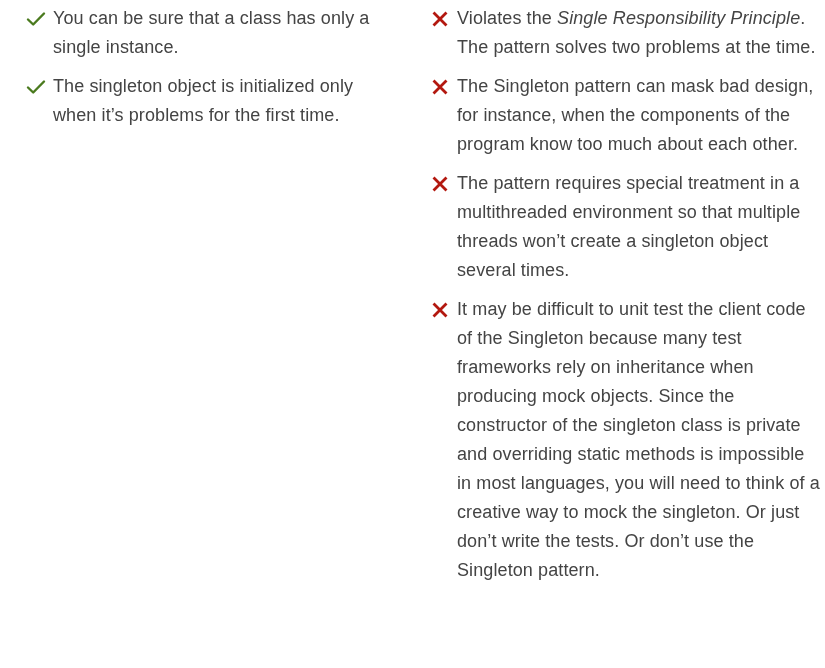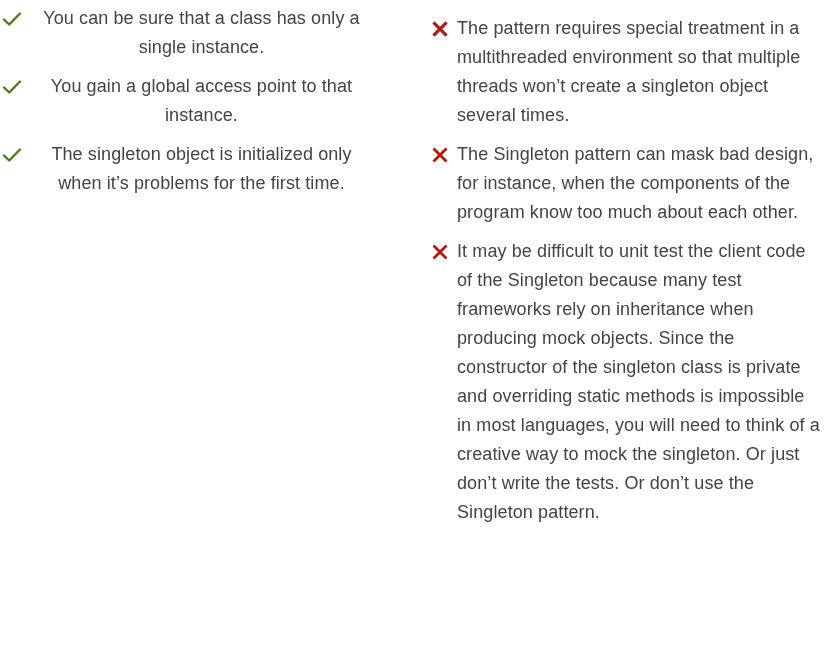--- a/index.html
+++ b/index.html
@@ -16,21 +16,21 @@
     }
     .columns {
       position: relative;
       width: 825px;
       height: 668px;
     }
     .col {
       position: absolute;
       top: 4px;
     }
-    .col-pros { left: 2px; width: 372px; text-align: center; }
+    .col-pros { left: 26px; width: 372px; }
     .col-cons { left: 430px; width: 392px; }
     ul {
       list-style: none;
       margin: 0;
       padding: 0;
     }
     li {
       position: relative;
       padding-left: 27px;
       font-size: 18px;
@@ -63,62 +63,55 @@
             </svg>
         </span>
         <span>You can be sure that a class has only a single instance.</span>
       </li>
       <li>
         <span class="icon">
           <svg width="20" height="20" viewBox="0 0 20 20">
               <path d="M2 10.5 L7.2 15.5 L18 4.5" fill="none" stroke="#4a7a1e" stroke-width="2.4" stroke-linecap="round" stroke-linejoin="round"></path>
             </svg>
         </span>
-        <span>You gain a global access point to that instance.</span>
-      </li>
-      <li>
-        <span class="icon">
-          <svg width="20" height="20" viewBox="0 0 20 20">
-              <path d="M2 10.5 L7.2 15.5 L18 4.5" fill="none" stroke="#4a7a1e" stroke-width="2.4" stroke-linecap="round" stroke-linejoin="round"></path>
-            </svg>
-        </span>
         <span>The singleton object is initialized only when it’s problems for the first time.</span>
       </li>
     </ul>
   </div>
 
   <div class="col col-cons">
     <ul>
       <li>
         <span class="icon">
           <svg width="20" height="20" viewBox="0 0 20 20">
               <path d="M4.5 4.5 L15.5 15.5 M15.5 4.5 L4.5 15.5" fill="none" stroke="#b3180f" stroke-width="2.8" stroke-linecap="square"></path>
             </svg>
         </span>
+        <span><span>Violates the </span><em>Single Responsibility Principle</em><span>. The pattern solves two problems at the time.</span></span>
+      </li>
+      <li>
+        <span class="icon">
+          <svg width="20" height="20" viewBox="0 0 20 20">
+              <path d="M4.5 4.5 L15.5 15.5 M15.5 4.5 L4.5 15.5" fill="none" stroke="#b3180f" stroke-width="2.8" stroke-linecap="square"></path>
+            </svg>
+        </span>
+        <span>The Singleton pattern can mask bad design, for instance, when the components of the program know too much about each other.</span>
       </li>
       <li>
         <span class="icon">
           <svg width="20" height="20" viewBox="0 0 20 20">
               <path d="M4.5 4.5 L15.5 15.5 M15.5 4.5 L4.5 15.5" fill="none" stroke="#b3180f" stroke-width="2.8" stroke-linecap="square"></path>
             </svg>
         </span>
         <span>The pattern requires special treatment in a multithreaded environment so that multiple threads won’t create a singleton object several times.</span>
       </li>
       <li>
         <span class="icon">
           <svg width="20" height="20" viewBox="0 0 20 20">
               <path d="M4.5 4.5 L15.5 15.5 M15.5 4.5 L4.5 15.5" fill="none" stroke="#b3180f" stroke-width="2.8" stroke-linecap="square"></path>
             </svg>
         </span>
-        <span>The Singleton pattern can mask bad design, for instance, when the components of the program know too much about each other.</span>
-      </li>
-      <li>
-        <span class="icon">
-          <svg width="20" height="20" viewBox="0 0 20 20">
-              <path d="M4.5 4.5 L15.5 15.5 M15.5 4.5 L4.5 15.5" fill="none" stroke="#b3180f" stroke-width="2.8" stroke-linecap="square"></path>
-            </svg>
-        </span>
         <span>It may be difficult to unit test the client code of the Singleton because many test frameworks rely on inheritance when producing mock objects. Since the constructor of the singleton class is private and overriding static methods is impossible in most languages, you will need to think of a creative way to mock the singleton. Or just don’t write the tests. Or don’t use the Singleton pattern.</span>
       </li>
     </ul>
   </div>
 
 </div>
 
 </body></html>

